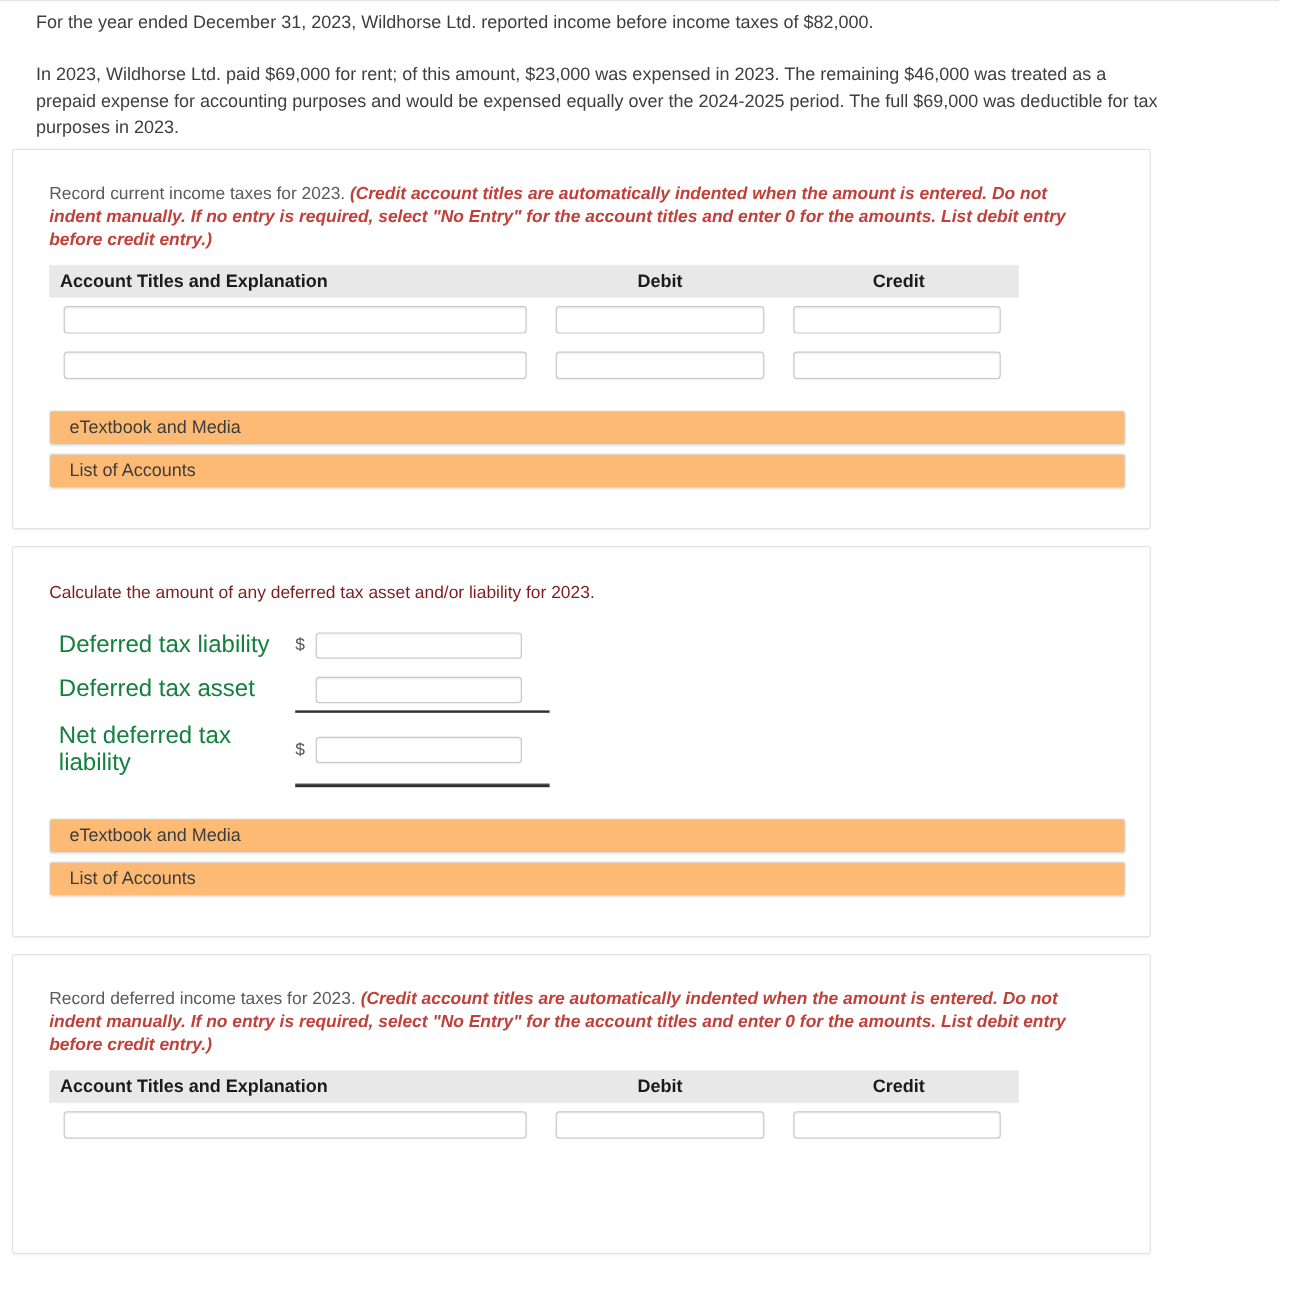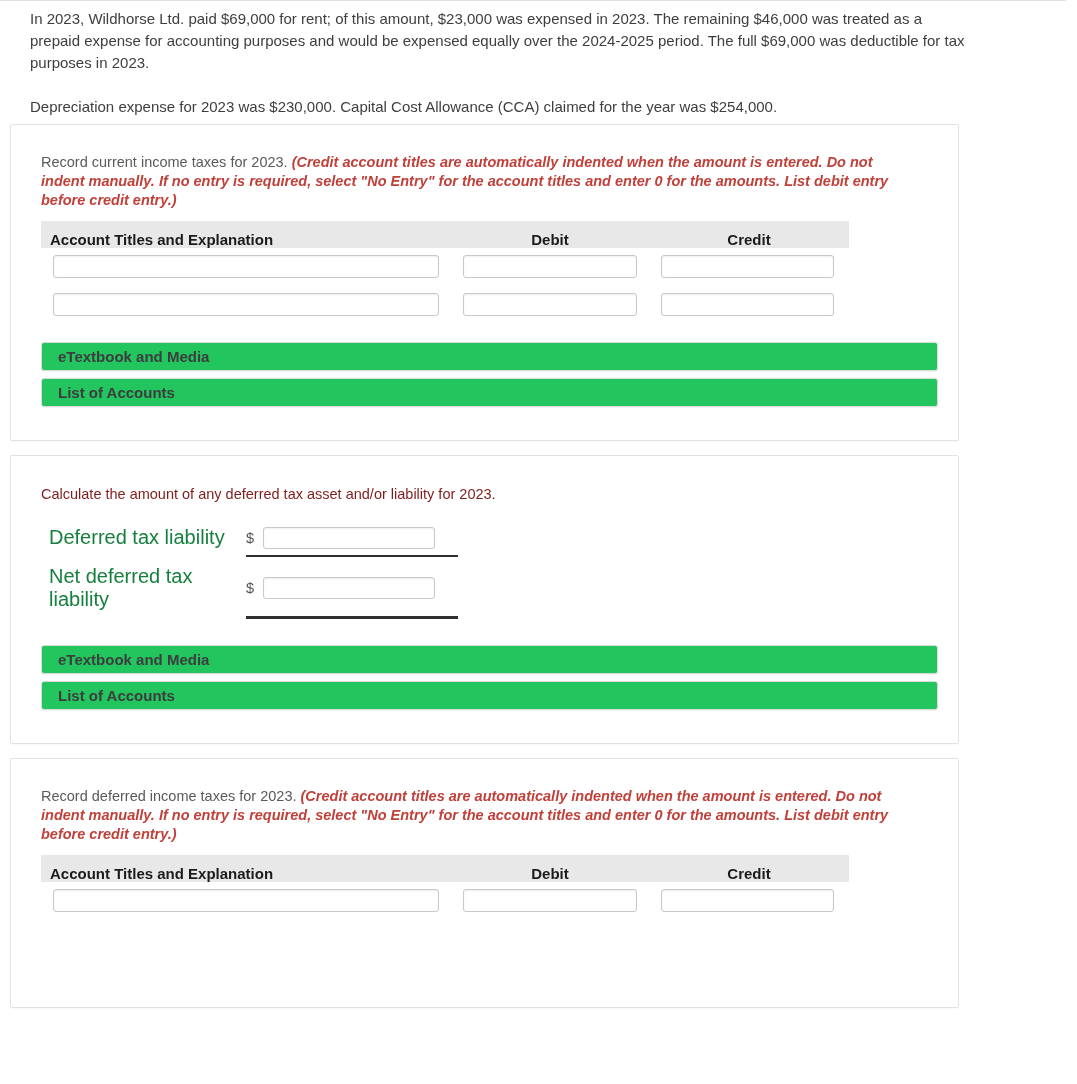--- a/index.html
+++ b/index.html
@@ -19,42 +19,42 @@
   .card-1 { padding-bottom: 33px; }
   .card-2 { padding-bottom: 33px; }
   .card-3 { min-height: 250px; padding-bottom: 40px; }
 
   .instruction { margin: 0 38px 0 30px; font-size: 14.5px; line-height: 19px; }
   .instr-main { color: #5a5a5a; }
   .instr-note { color: #c0403a; font-weight: bold; font-style: italic; }
 
   
   .journal { margin: 11px 0 0 30px; width: 808px; }
-  .journal-header { display: flex; align-items: flex-end; height: 27px; background: #e8e8e8;
+  .journal-header { display: flex; align-items: center; height: 27px; background: #e8e8e8;
                     font-size: 15px; font-weight: bold; color: #1b1b1b; }
   .jh-account { width: 410px; padding-left: 9px; }
   .jh-debit   { width: 198px; text-align: center; }
   .jh-credit  { width: 200px; text-align: center; }
   .journal-row { display: flex; margin-top: 7px; }
   .journal-row + .journal-row { margin-top: 15px; }
   .jr-account { width: 410px; }
   .jr-debit   { width: 198px; }
   .jr-credit  { width: 200px; }
   input.cell { display: block; height: 23px; margin-left: 12px; border: 1px solid #c8c8c8;
                border-radius: 3px; background: #fff; box-shadow: inset 0 1px 2px rgba(0,0,0,0.07);
                font-family: "Liberation Sans", sans-serif; font-size: 14px; padding: 0 6px; color: #333; }
   .jr-account input { width: 386px; }
   .jr-debit input   { width: 174px; }
   .jr-credit input  { width: 173px; }
 
   
   .bars { margin: 26px 0 0 30px; width: 897px; }
-  .bar { display: flex; align-items: center; height: 29px; padding-left: 16px; background: #22c55e;
+  .bar { display: flex; align-items: center; height: 29px; padding-left: 16px; background: #fdba74;
          border: 1px solid #dbdbdb; border-radius: 3px; box-shadow: 0 1px 1px rgba(0,0,0,0.05);
-         font-size: 15px; color: #3d3d3d; cursor: pointer; font-weight: bold; }
+         font-size: 15px; color: #3d3d3d; cursor: pointer; }
   .bar + .bar { margin-top: 7px; }
 
   
   .calc-instruction { margin: 1px 30px 0 30px; font-size: 14.5px; line-height: 19px; color: #7f1d1d; }
   .dt-fields { margin: 22px 0 0 30px; }
   .dt-row { display: flex; align-items: center; }
   .dt-row + .dt-row { margin-top: 14px; }
   .dt-row-3 { margin-top: 8px !important; }
   .dt-label { width: 197px; margin-left: 8px; font-size: 20px; color: #15803d; }
   .dt-prefix { width: 17px; font-size: 14.5px; color: #555; }
@@ -65,22 +65,22 @@
   .dt-double-rule { margin: 5px 0 0 205px; width: 212px; height: 3px;
                     border-top: 1px solid #2f2f2f; border-bottom: 2px solid #2f2f2f; }
 </style>
 </head>
 <body>
 
 <div class="page">
   <div class="top-hairline"></div>
 
   <div class="problem">
+    <p>For the year ended December 31, 2023, Wildhorse Ltd. reported income before income taxes of $82,000.</p>
     <p>In 2023, Wildhorse Ltd. paid $69,000 for rent; of this amount, $23,000 was expensed in 2023. The remaining $46,000 was treated as a prepaid expense for accounting purposes and would be expensed equally over the 2024-2025 period. The full $69,000 was deductible for tax purposes in 2023.</p>
-    <p>Depreciation expense for 2023 was $230,000. Capital Cost Allowance (CCA) claimed for the year was $254,000.</p>
   </div>
 
   <div class="card card-1">
     <div class="instruction">
       <span class="instr-main">Record current income taxes for 2023. </span><span class="instr-note">(Credit account titles are automatically indented when the amount is entered. Do not indent manually. If no entry is required, select "No Entry" for the account titles and enter 0 for the amounts. List debit entry before credit entry.)</span>
     </div>
     <div class="journal">
       <div class="journal-header">
         <div class="jh-account">Account Titles and Explanation</div>
         <div class="jh-debit">Debit</div>
@@ -116,20 +116,25 @@
   </div>
 
   <div class="card card-2">
     <div class="calc-instruction">Calculate the amount of any deferred tax asset and/or liability for 2023.</div>
     <div class="dt-fields">
       <div class="dt-row">
         <div class="dt-label">Deferred tax liability</div>
         <div class="dt-prefix">$</div>
         <input class="dt-input" type="text" value="" style="">
       </div>
+      <div class="dt-row">
+        <div class="dt-label">Deferred tax asset</div>
+        <div class="dt-prefix"></div>
+        <input class="dt-input" type="text" value="" style="">
+      </div>
       <div class="dt-underline"></div>
       <div class="dt-row dt-row-3">
         <div class="dt-label">Net deferred tax liability</div>
         <div class="dt-prefix">$</div>
         <input class="dt-input" type="text" value="" style="">
       </div>
       <div class="dt-double-rule"></div>
     </div>
     <div class="bars">
       <div class="bar">eTextbook and Media</div>

